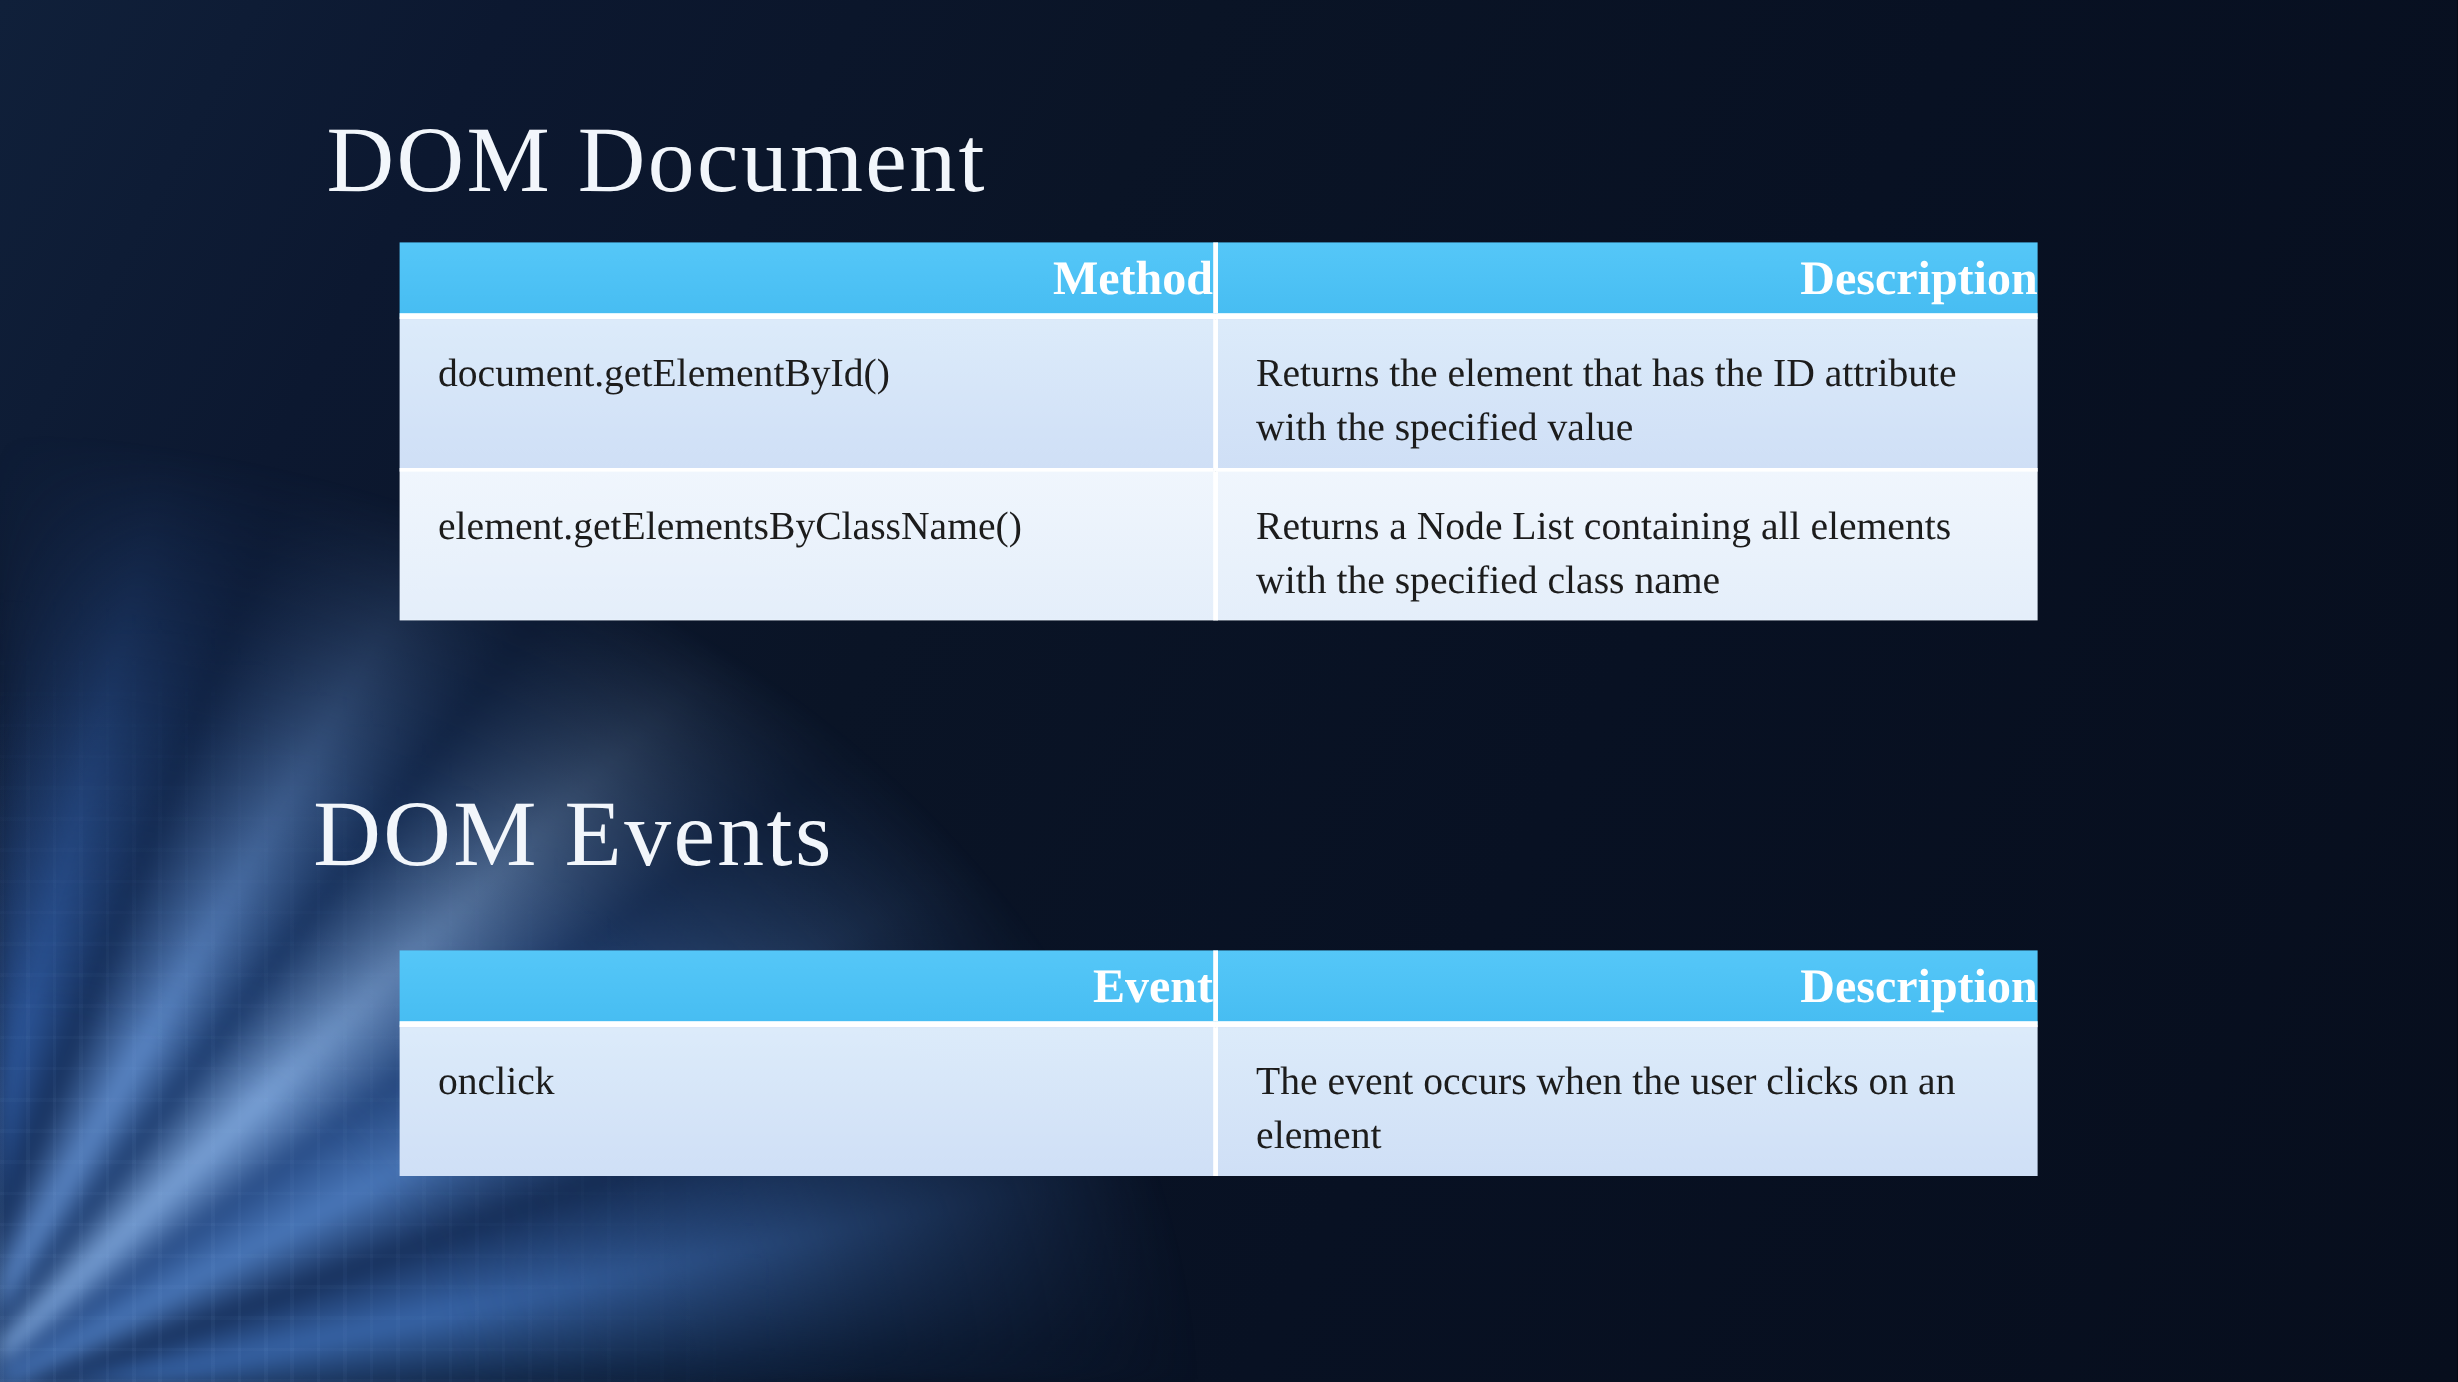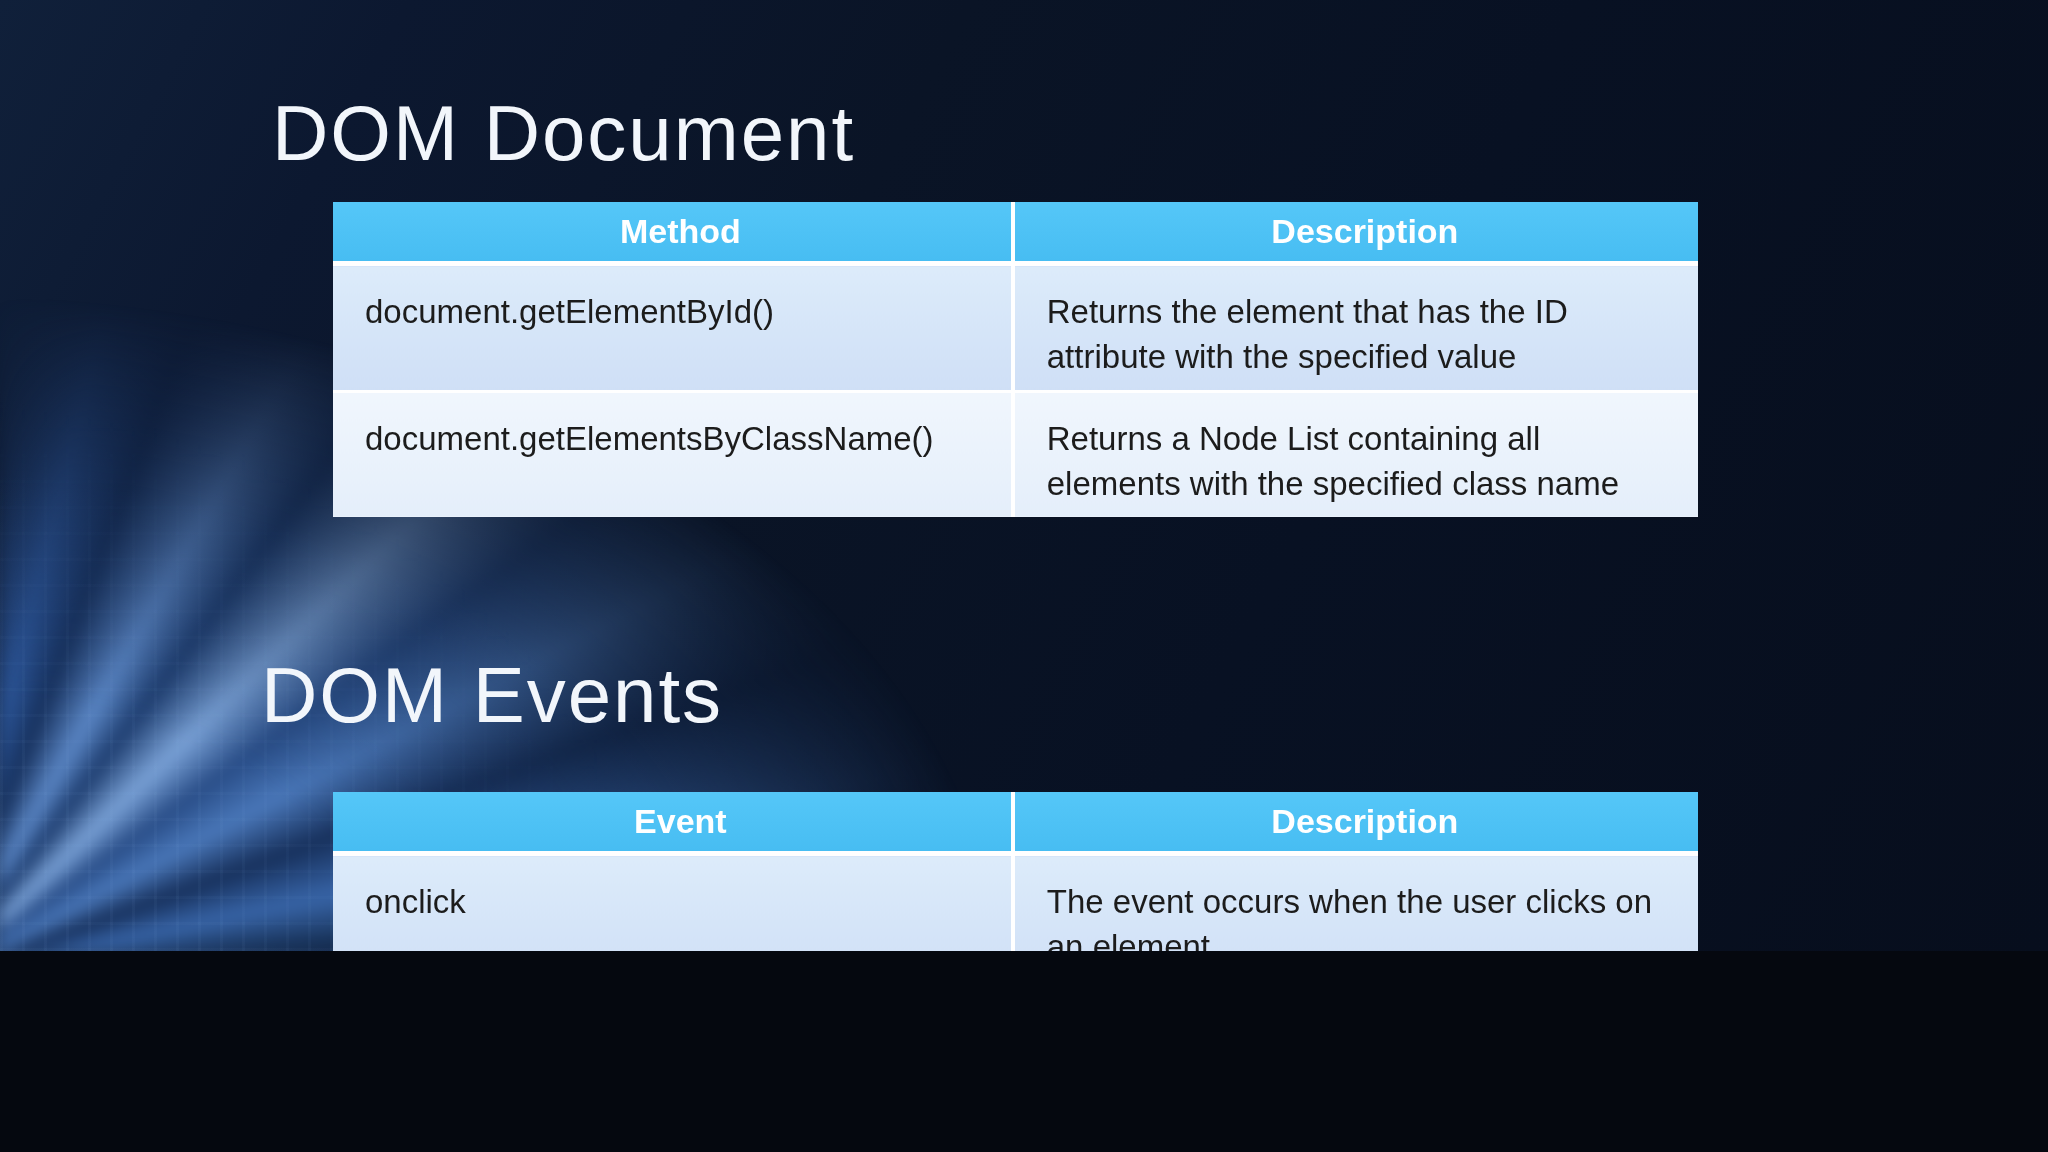--- a/index.html
+++ b/index.html
@@ -3,24 +3,24 @@
 <meta charset="utf-8">
 <style>
   html, body {
     margin: 0;
     padding: 0;
     background: #05080f;
   }
   .slide {
     position: relative;
     width: 2048px;
-    height: 951px;
+    height: 1152px;
     overflow: hidden;
     background: linear-gradient(118deg, #10203a 0%, #0c1830 16%, #0a1426 38%, #081123 62%, #070e1d 100%);
-    font-family: Liberation Sans, sans-serif;
+    font-family: Liberation Serif, serif;
   }
 
   
   .bg-glow {
     position: absolute;
     inset: 0;
     background: radial-gradient(ellipse 58% 80% at -4% 104%,
                 rgba(78, 128, 198, 0.55) 0%,
                 rgba(46, 86, 150, 0.35) 38%,
                 rgba(20, 40, 80, 0.0) 68%);
@@ -76,23 +76,23 @@
   .table-1 { left: 333px; top: 202px; }
   .table-2 { left: 333px; top: 792px; }
 
   .data-table col.col-left  { width: 49.8%; }
   .data-table col.col-right { width: 50.2%; }
 
   .data-table th {
     height: 59px;
     background: linear-gradient(#55c7f8, #47bdf2);
     color: #ffffff;
-    font-size: 34px;
+    font-size: 40px;
     font-weight: bold;
-    text-align: center;
+    text-align: right;
     vertical-align: middle;
     padding: 0 0 0 17px;
     border-bottom: 5px solid #ffffff;
   }
   .data-table th + th,
   .data-table td + td {
     border-left: 4px solid #ffffff;
   }
   .data-table td {
     vertical-align: top;
@@ -137,21 +137,21 @@
         <th>Method</th>
         <th>Description</th>
       </tr>
     </thead>
     <tbody>
       <tr class="row-dark t1r1">
         <td class="cell-key">document.getElementById()</td>
         <td class="cell-desc">Returns the element that has the ID attribute with the specified value</td>
       </tr>
       <tr class="row-light t1r2">
-        <td class="cell-key">document.getElementsByClassName()</td>
+        <td class="cell-key">element.getElementsByClassName()</td>
         <td class="cell-desc">Returns a Node List containing all elements with the specified class name</td>
       </tr>
     </tbody>
   </table>
 
   <h1 class="slide-title title-2">DOM Events</h1>
 
   <table class="data-table table-2">
     <colgroup>
         <col class="col-left">

